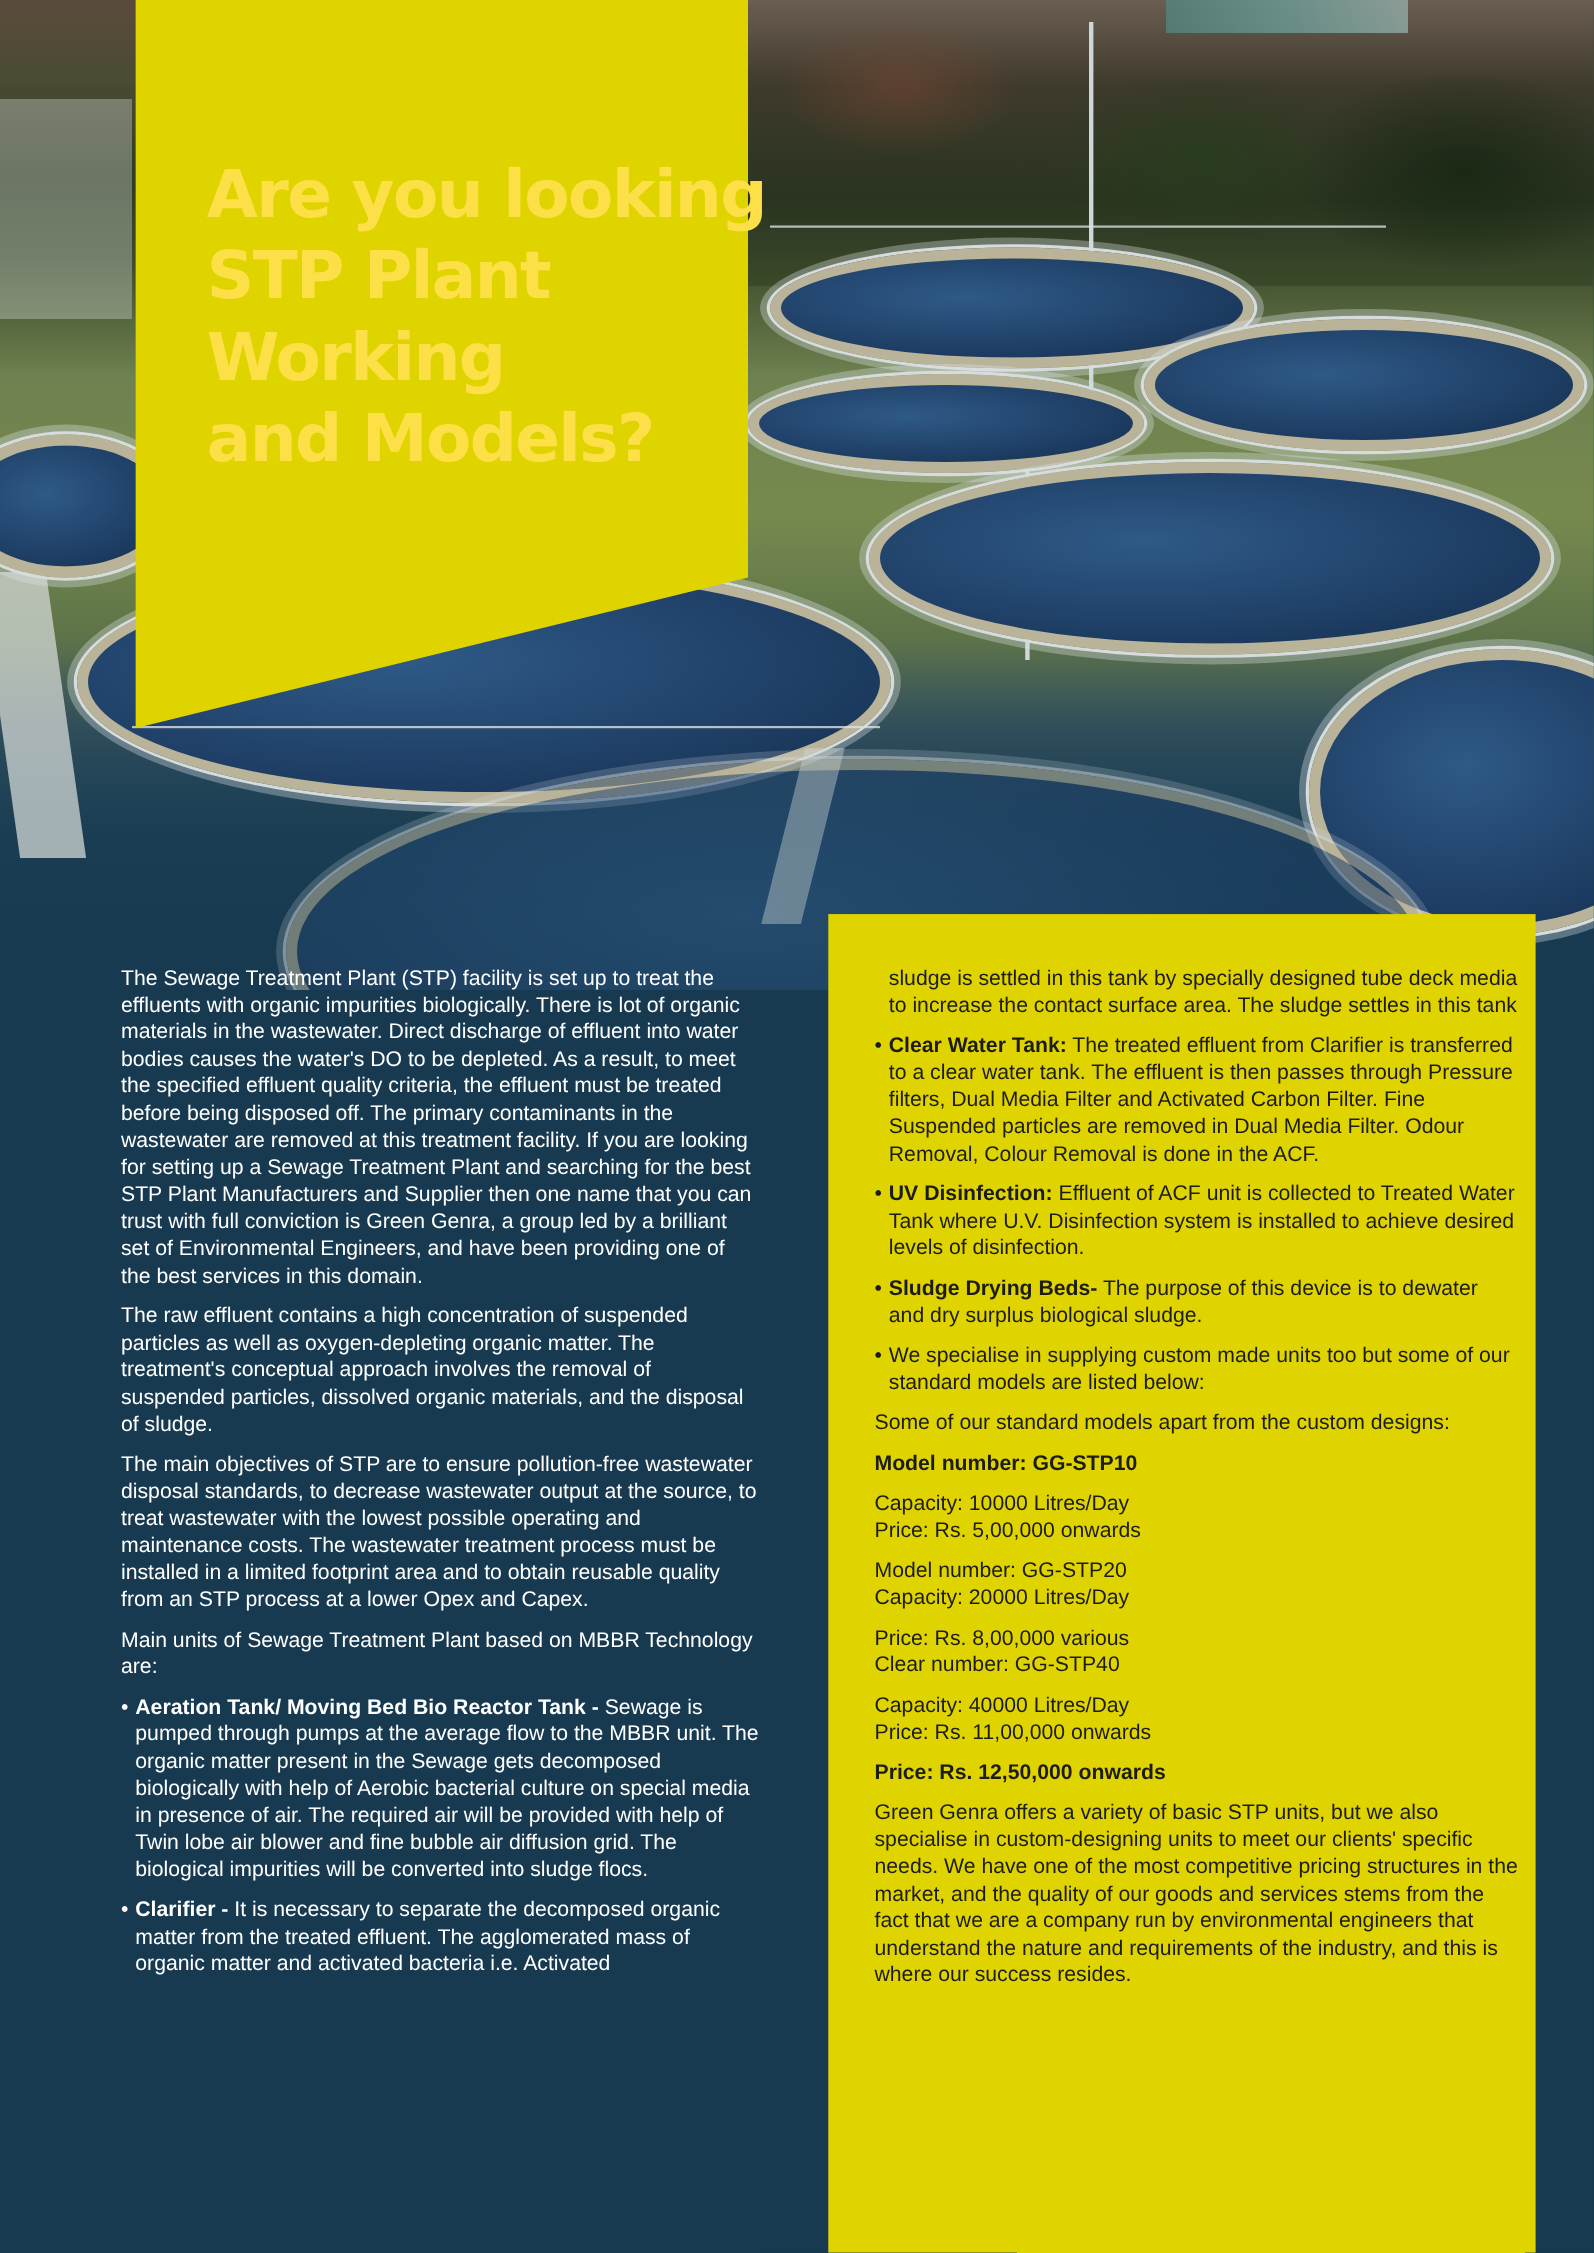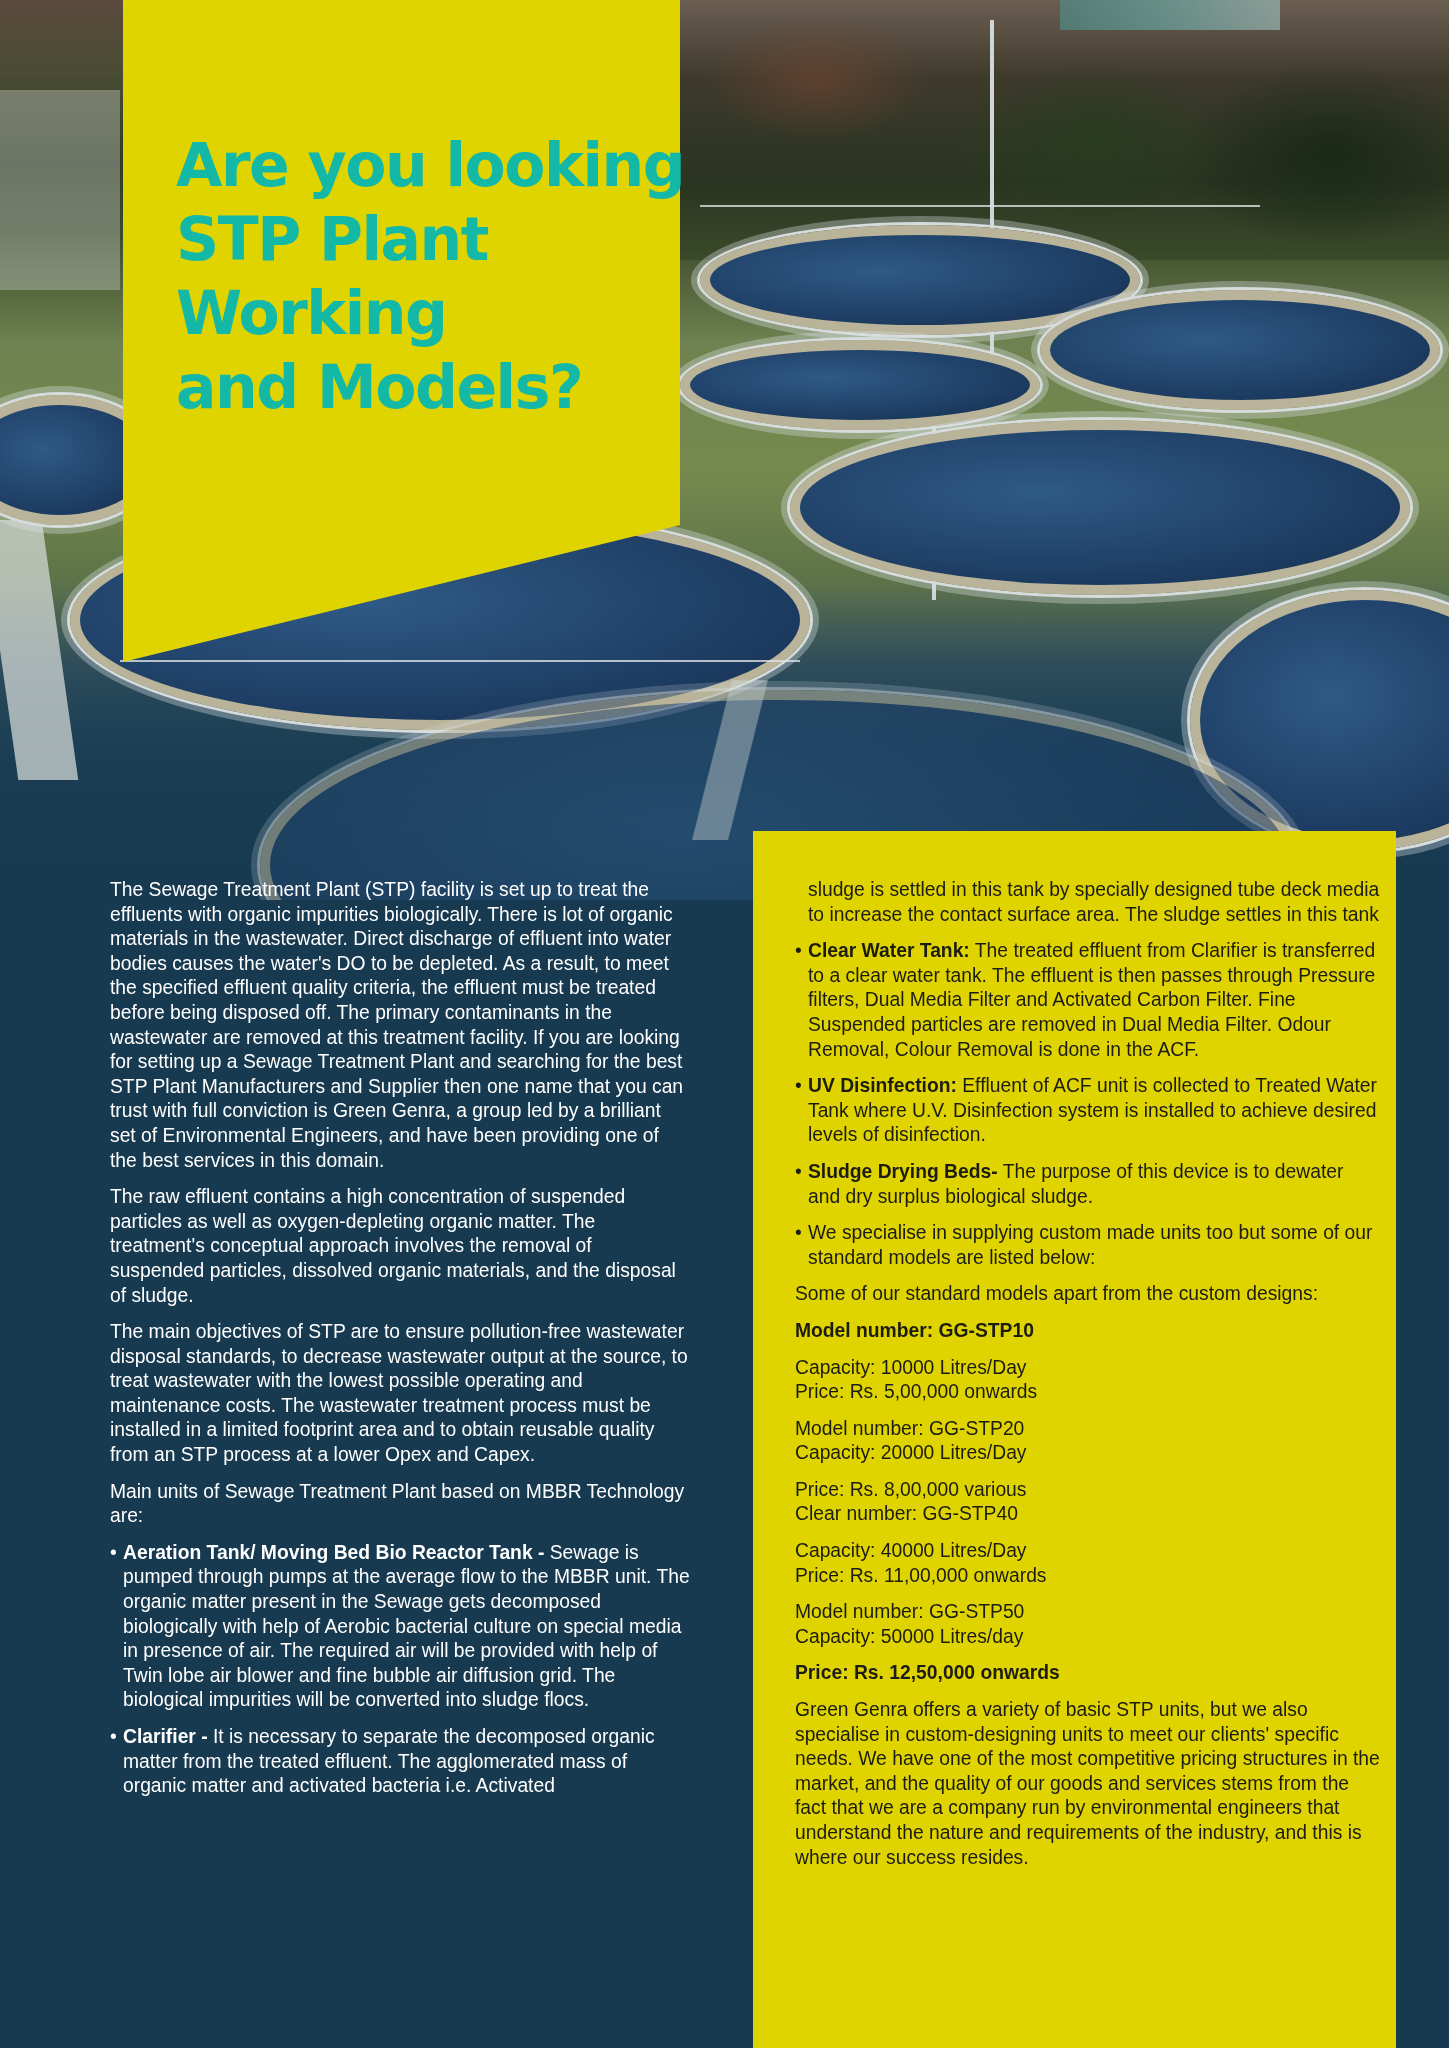--- a/index.html
+++ b/index.html
@@ -43,24 +43,24 @@
     position: absolute; height: 2px; background: rgba(220,225,228,0.8);
   }
   
   .banner {
     position: absolute; left: 123px; top: 0; width: 557px; height: 662px;
     background: #e0d400;
     clip-path: polygon(0 0, 100% 0, 100% 525px, 0 100%);
   }
   .headline {
     position: absolute; left: 176px; top: 128px; width: 480px;
-    margin: 0;
+    margin: 12px;
     font-family: "DejaVu Sans", sans-serif; font-weight: bold;
     font-size: 60px; line-height: 74px; letter-spacing: -1.5px;
-    color: #14b8a6;
+    color: #fde047;
   }
   .headline span { display: block; white-space: nowrap; }
   
   .col-left {
     position: absolute; left: 110px; top: 878px; width: 580px;
     color: #ffffff;
   }
   .panel {
     position: absolute; left: 753px; top: 831px; width: 643px; height: 1217px;
     background: #e0d400;
@@ -160,20 +160,16 @@
     <span>Capacity: 20000 Litres/Day</span>
   </p>
   <p class="txt">
     <span>Price: Rs. 8,00,000 various</span><br>
     <span>Clear number: GG-STP40</span>
   </p>
   <p class="txt">
     <span>Capacity: 40000 Litres/Day</span><br>
     <span>Price: Rs. 11,00,000 onwards</span>
   </p>
-  <p class="txt">
-    <span>Model number: GG-STP50</span><br>
-    <span>Capacity: 50000 Litres/day</span>
-  </p>
   <p class="txt"><b>Price: Rs. 12,50,000 onwards</b></p>
 
   <p class="txt">Green Genra offers a variety of basic STP units, but we also specialise in custom-designing units to meet our clients' specific needs. We have one of the most competitive pricing structures in the market, and the quality of our goods and services stems from the fact that we are a company run by environmental engineers that understand the nature and requirements of the industry, and this is where our success resides.</p>
 </div>
 
 </body></html>

